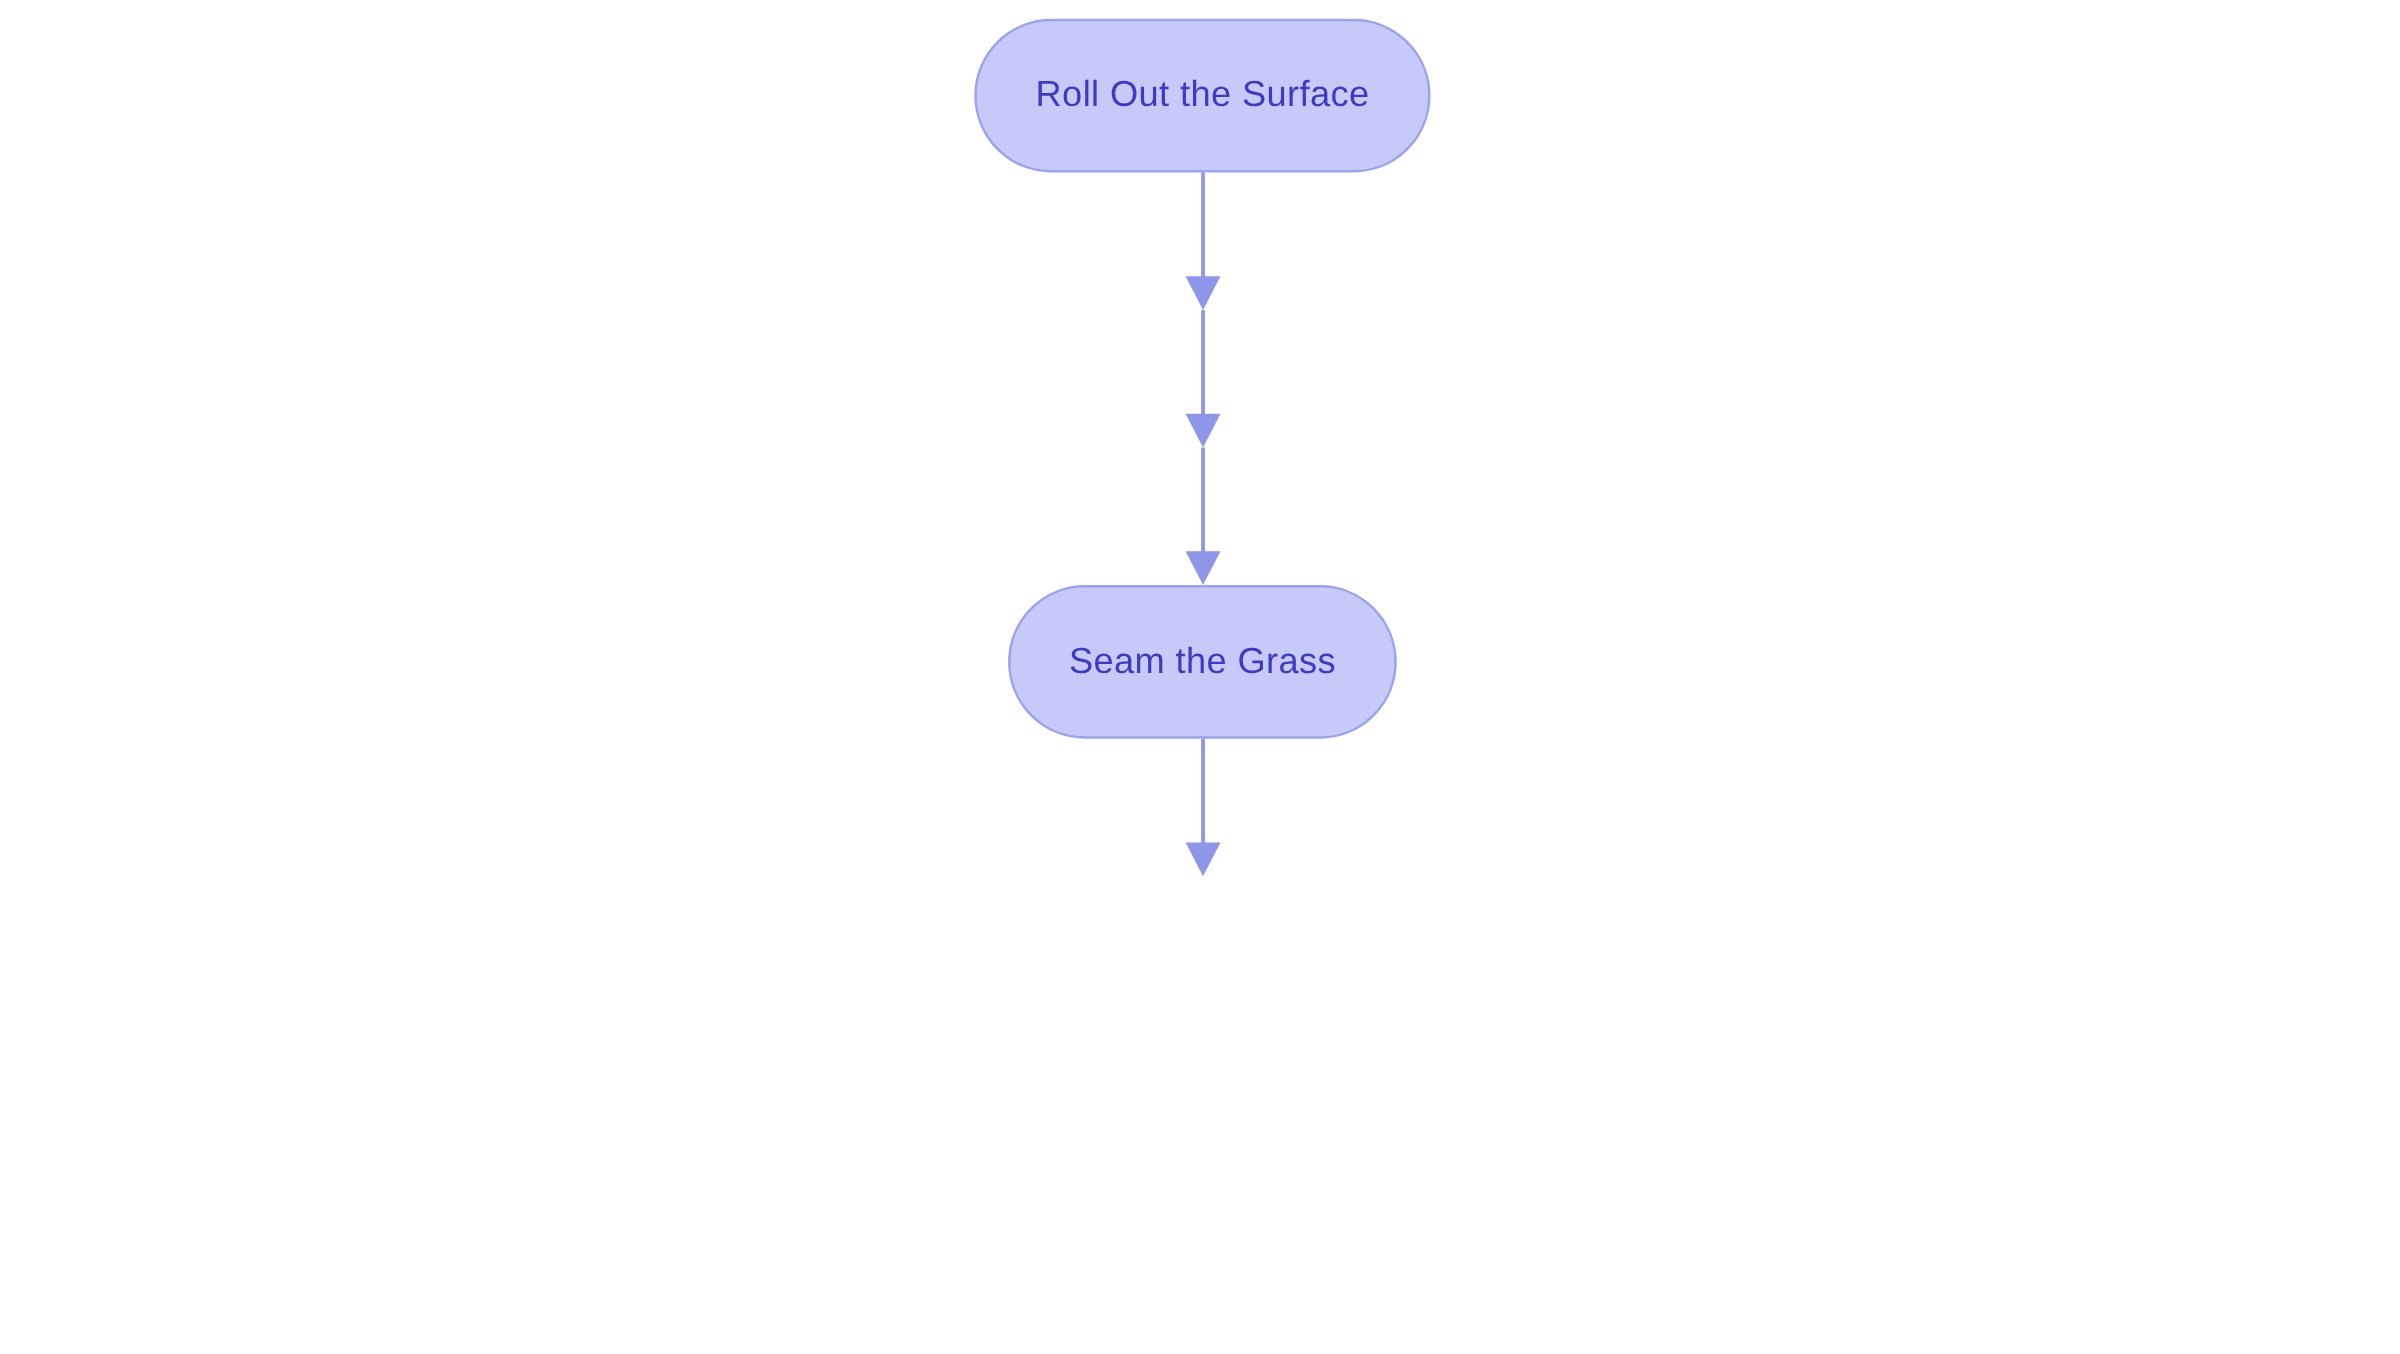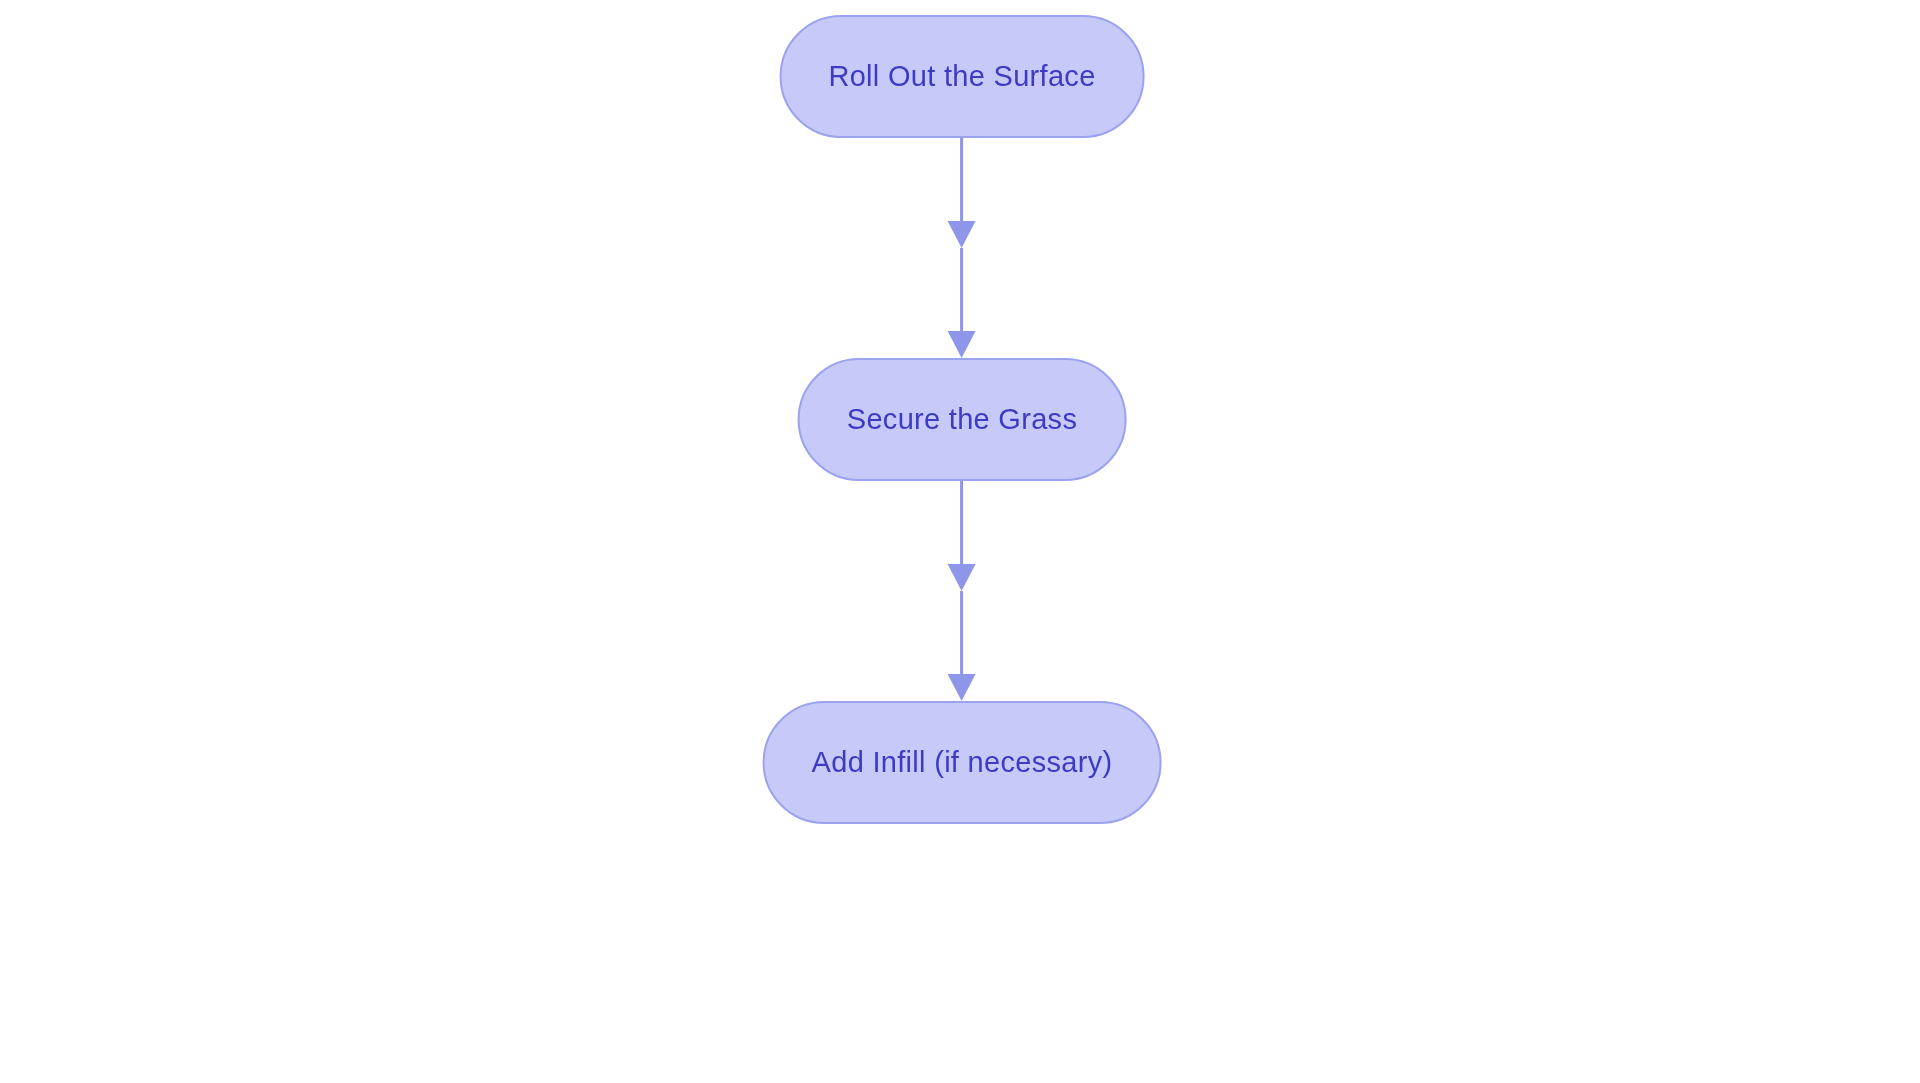--- a/index.html
+++ b/index.html
@@ -88,33 +88,30 @@
       <div class="line"></div>
       <div class="head"></div>
     </div>
 
 
     <div class="connector">
       <div class="line"></div>
       <div class="head"></div>
     </div>
 
+
+    <div class="connector">
+      <div class="line"></div>
+      <div class="head"></div>
+    </div>
+
     <div class="node">
-      <span class="node-label">Secure the Grass</span>
+      <span class="node-label">Seam the Grass</span>
     </div>
 
     <div class="connector">
       <div class="line"></div>
       <div class="head"></div>
     </div>
 
 
-    <div class="connector">
-      <div class="line"></div>
-      <div class="head"></div>
-    </div>
-
-    <div class="node">
-      <span class="node-label">Add Infill (if necessary)</span>
-    </div>
-
   </div>
 </div>
 
 </body></html>

